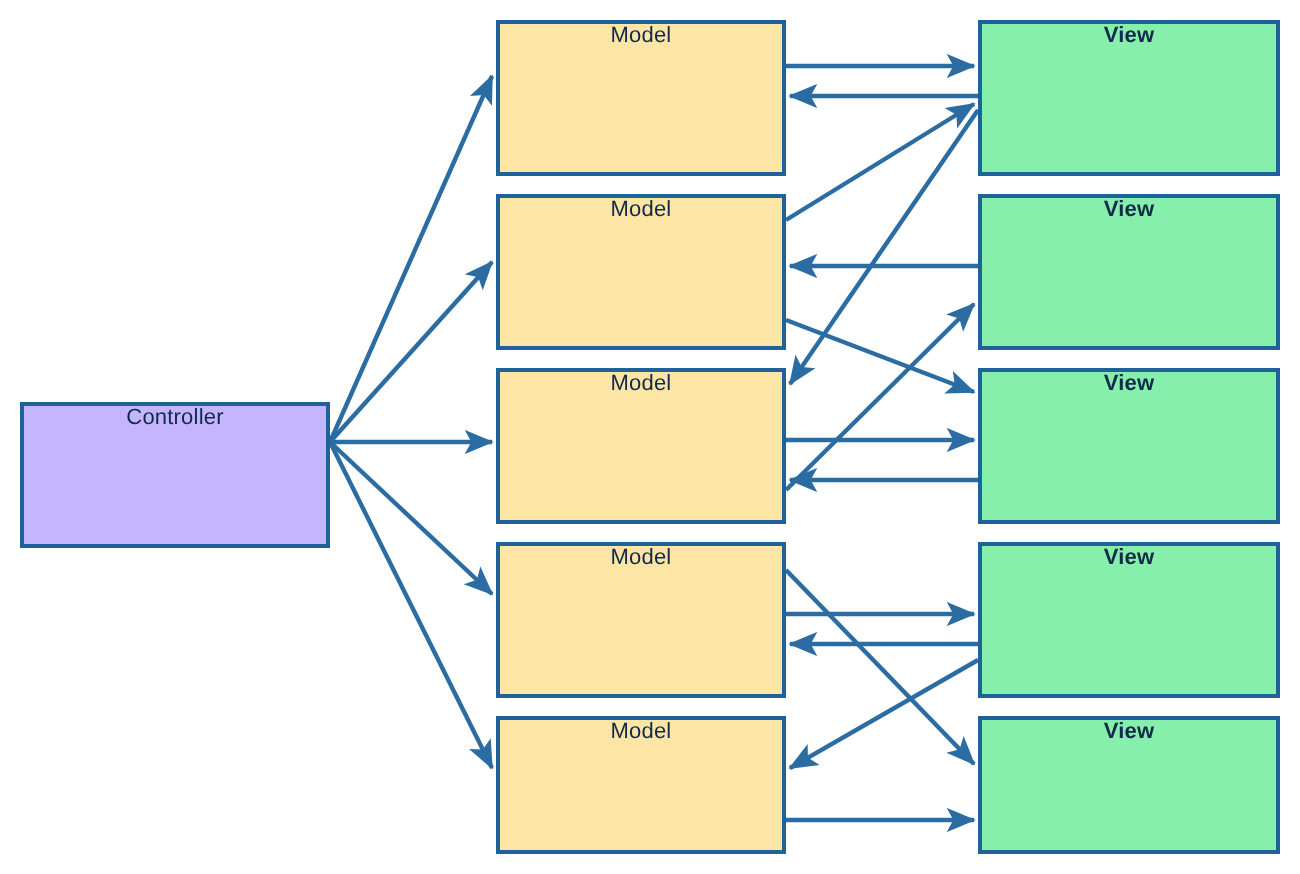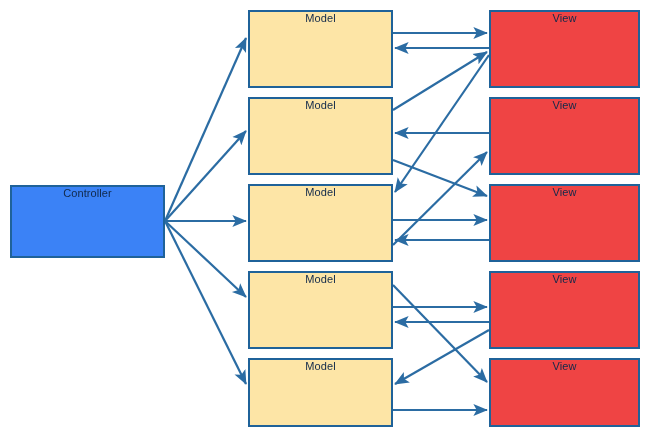--- a/index.html
+++ b/index.html
@@ -30,27 +30,29 @@
     border: 2px solid #1f6299;
     display: flex;
     align-items: flex-start;
     justify-content: center;
     font-size: 11px;
     color: #11294a;
     letter-spacing: 0.1px;
     z-index: 3;
   }
   .node-controller {
-    background: #3b82f6;
+    background: #c4b5fd;
+    margin-top: 16px;
   }
   .node-model {
     background: #fde5a6;
   }
   .node-view {
-    background: #ef4444;
+    background: #86efac;
+    font-weight: bold;
   }
   .node-label {
     pointer-events: none;
     white-space: nowrap;
   }
 </style>
 </head>
 <body>
 
 <div id="canvas">

